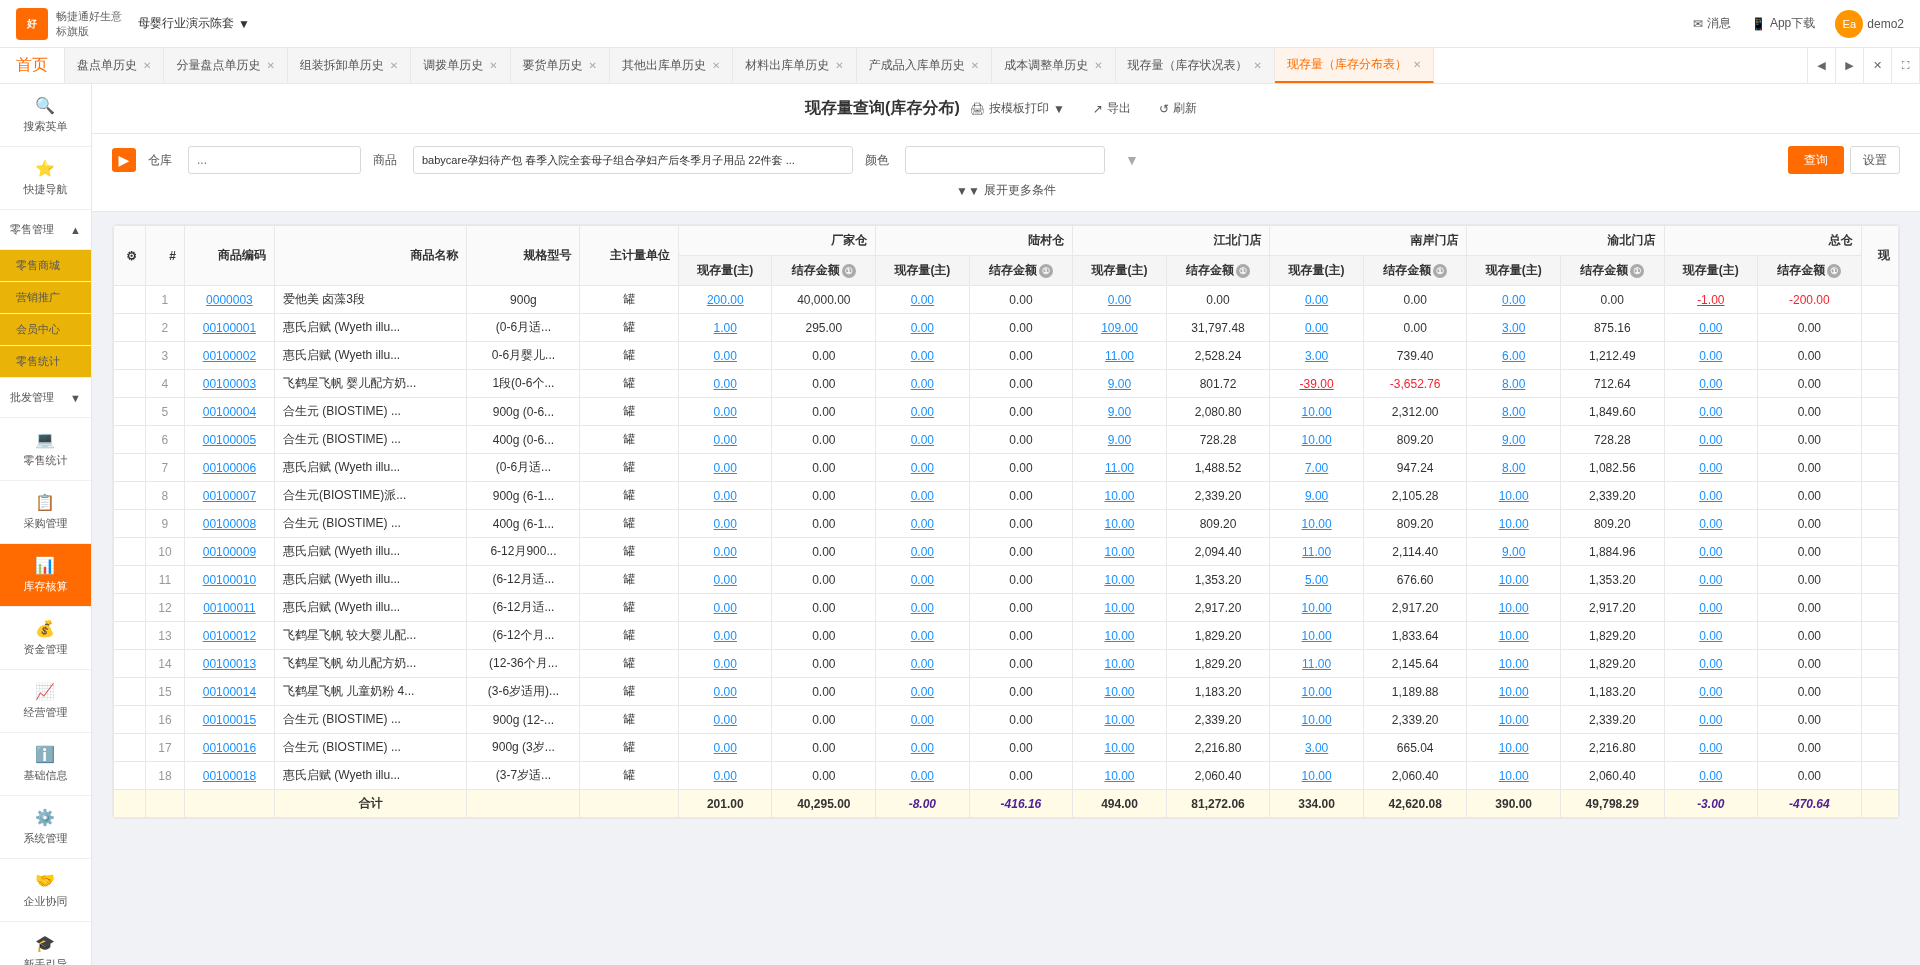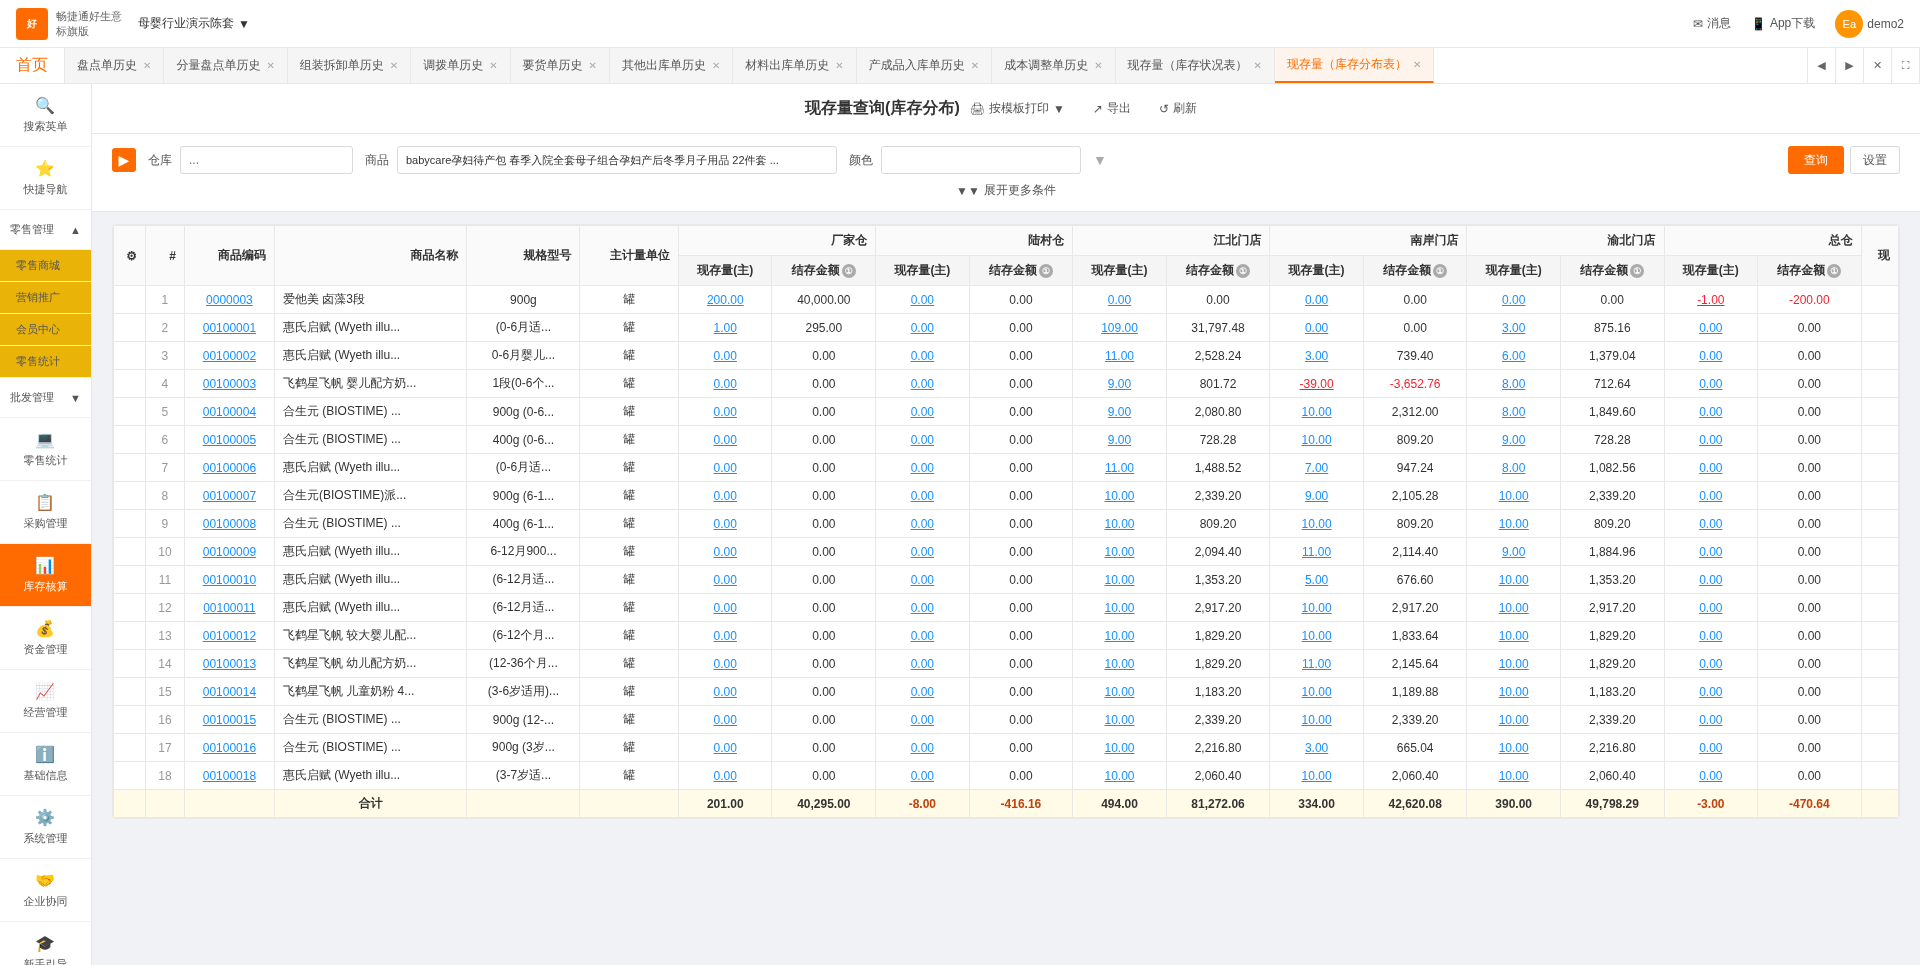--- a/index.html
+++ b/index.html
@@ -220,21 +220,21 @@
       color: #fff;
       border: none;
       border-radius: 3px;
       cursor: pointer;
       display: flex; align-items: center; justify-content: center;
       font-size: 14px;
     }
     .search-field {
       display: flex;
       align-items: center;
-      gap: 8px;
+      gap: 16px;
     }
     .search-field label {
       font-size: 12px;
       color: #555;
       white-space: nowrap;
     }
     .search-input {
       border: 1px solid #d9d9d9;
       border-radius: 3px;
       padding: 4px 8px;
@@ -328,21 +328,21 @@
       text-decoration: underline;
       cursor: pointer;
     }
     .data-table .col-red { color: #f5222d; }
     .data-table .col-left { text-align: left; }
     .data-table .row-index { color: #999; }
     .data-table .total-row td {
       background: #fffbe6;
       font-weight: bold;
     }
-    .data-table .total-row td.col-red { color: #c2410c; }
+    .data-table .total-row td.col-red { color: #4c1d95; font-style: italic; }
     .group-header th {
       background: #fafafa;
       text-align: right;
     }
     .col-gear {
       width: 32px;
     }
     .info-icon {
       display: inline-flex;
       align-items: center;
@@ -608,21 +608,21 @@
     <td>罐</td>
     <td class="col-link">0.00</td>
     <td>0.00</td>
     <td class="col-link">0.00</td>
     <td>0.00</td>
     <td class="col-link">11.00</td>
     <td>2,528.24</td>
     <td class="col-link ">3.00</td>
     <td class="">739.40</td>
     <td class="col-link">6.00</td>
-    <td>1,379.04</td>
+    <td>1,212.49</td>
     <td class="col-link ">0.00</td>
     <td class="">0.00</td>
     <td></td>
   </tr>
             <tr>
     <td></td>
     <td class="row-index">4</td>
     <td class="col-link">00100003</td>
     <td class="col-left">飞鹤星飞帆 婴儿配方奶...</td>
     <td>1段(0-6个...</td>

